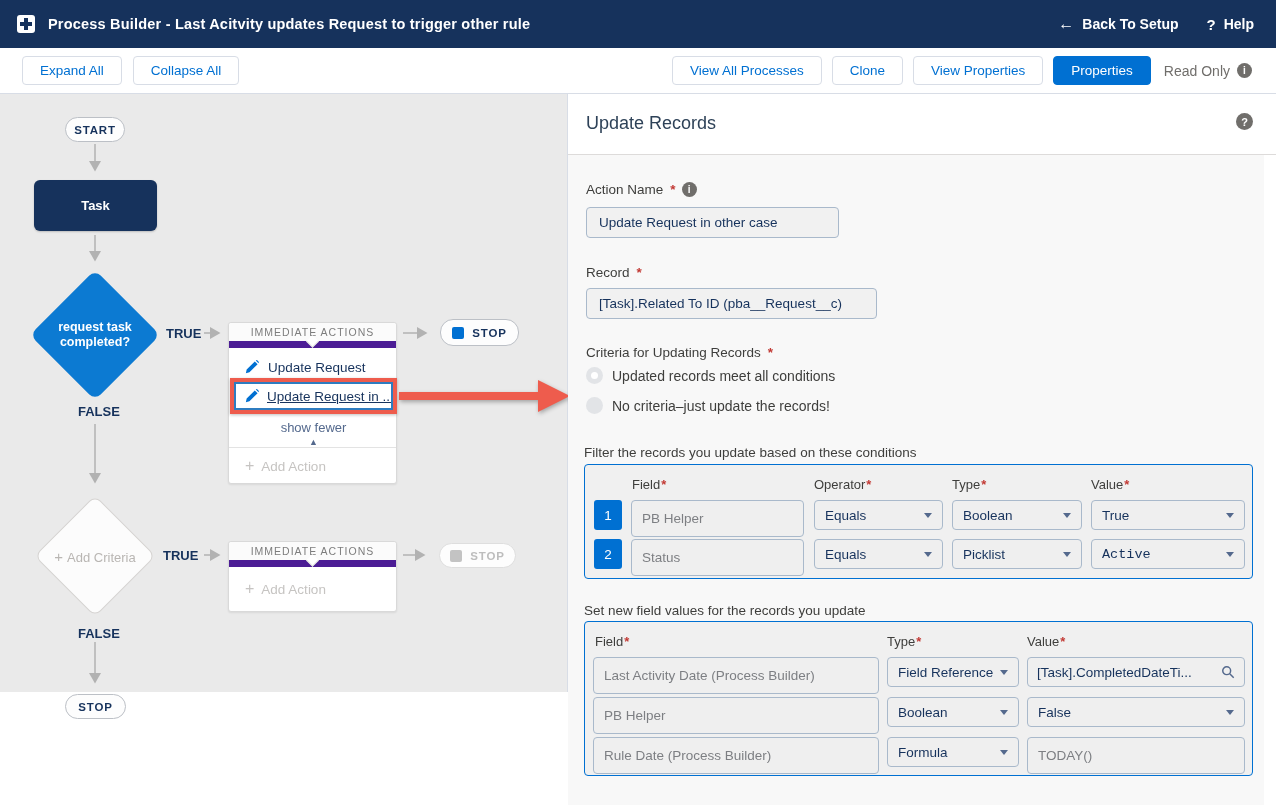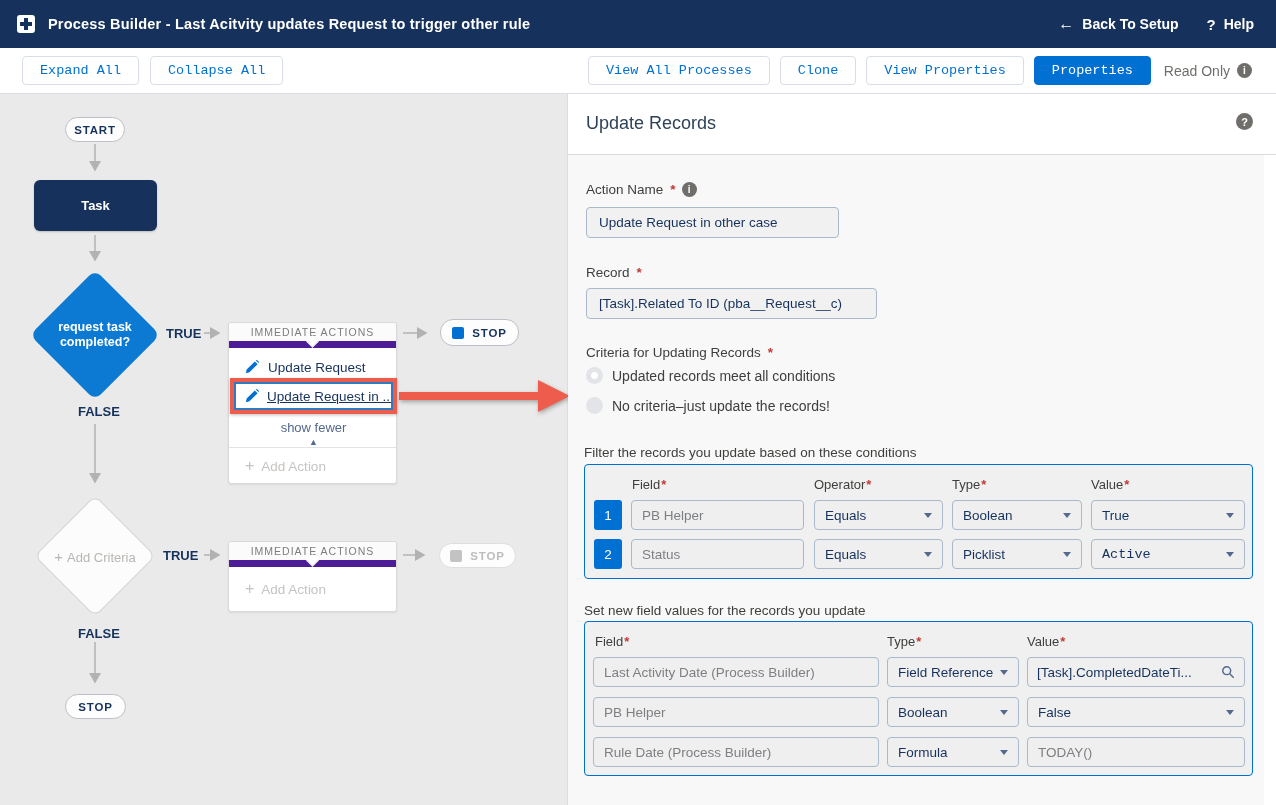--- a/index.html
+++ b/index.html
@@ -16,28 +16,28 @@
   .tb-title { color:#fff; font-size:14.5px; font-weight:700; margin-left:13px; letter-spacing:.2px; }
   .tb-right { position:absolute; right:22px; top:0; height:48px; display:flex; align-items:center; gap:28px; }
   .tb-link { display:flex; align-items:center; gap:8px; color:#fff; font-size:14px; font-weight:700; cursor:pointer; }
   .tb-link .arrow { font-size:16px; font-weight:400; }
   .tb-link .qmark { font-size:15px; font-weight:700; }
 
   
   .toolbar { position:absolute; left:0; top:48px; width:1276px; height:46px; background:#fff; border-bottom:1px solid #d8dde6; }
   .tb-left { position:absolute; left:22px; top:8px; display:flex; gap:11px; }
   .tb-btns-right { position:absolute; right:24px; top:8px; display:flex; gap:10px; align-items:center; }
-  .btn { height:29px; padding:0 17px; background:#fff; border:1px solid #d8dde6; border-radius:4px; color:#0070d2; font-size:13.5px; font-family:Liberation Mono, monospace; display:flex; align-items:center; cursor:pointer; white-space:nowrap; }
+  .btn { height:29px; padding:0 17px; background:#fff; border:1px solid #d8dde6; border-radius:4px; color:#0070d2; font-size:13.5px; font-family:Liberation Sans, sans-serif; display:flex; align-items:center; cursor:pointer; white-space:nowrap; }
   .btn.primary { background:#0070d2; border-color:#0070d2; color:#fff; }
   .readonly-wrap { display:flex; align-items:center; gap:7px; margin-left:3px; }
   .readonly-txt { color:#706e6b; font-size:14px; }
   .info-ic { width:15px; height:15px; border-radius:50%; background:#706e6b; color:#fff; font-size:10px; font-weight:700; display:flex; align-items:center; justify-content:center; font-style:normal; }
 
   
-  .canvas { position:absolute; left:0; top:94px; width:568px; height:711px; background:#eaeaea; border-right:1px solid #d8dde6;text-decoration:underline; }
+  .canvas { position:absolute; left:0; top:94px; width:568px; height:598px; background:#eaeaea; border-right:1px solid #d8dde6;text-decoration:underline; }
   .connectors { position:absolute; left:0; top:0; width:568px; height:711px; }
 
   .pill { position:absolute; background:#fdfdfd; border:1px solid #bcc0c6; border-radius:13px; display:flex; align-items:center; justify-content:center; gap:8px; color:#16325c; font-size:11.5px; font-weight:700; letter-spacing:.8px; }
   .pill .sq { width:12px; height:12px; border-radius:2px; background:#0070d2; }
   .pill.faded { border-color:#dedede; color:#bdbdbd; }
   .pill.faded .sq { background:#c3c3c3; }
 
   .task-box { position:absolute; left:34px; top:86px; width:123px; height:51px; background:#16325c; border-radius:6px; display:flex; align-items:center; justify-content:center; color:#fff; font-size:13px; font-weight:700; box-shadow:0 1px 2px rgba(0,0,0,.2); }
 
   .diamond { position:absolute; transform:rotate(45deg); border-radius:8px; }
@@ -79,21 +79,21 @@
 
   .ro-input { position:absolute; height:31px; background:#f1f1f1; border:1px solid #a9b9cb; border-radius:4px; display:flex; align-items:center; padding:0 12px; color:#16325c; font-size:13.5px; white-space:nowrap; overflow:hidden; }
 
   .radio { position:absolute; width:17px; height:17px; border-radius:50%; background:#e2e4e7; }
   .radio.sel::after { content:""; position:absolute; left:5px; top:5px; width:7px; height:7px; border-radius:50%; background:#fff; }
   .radio-lab { position:absolute; color:#3e3e3c; font-size:14px; }
 
   .cond-table { position:absolute; background:#f0f0f0; border:1px solid #0070d2; border-radius:4px; }
   .cth { position:absolute; color:#3e3e3c; font-size:13px; display:flex; }
   .numbadge { position:absolute; width:28px; height:30px; background:#0070d2; border-radius:3px; color:#fff; font-size:13.5px; display:flex; align-items:center; justify-content:center; }
-  .cell-input { position:absolute; height:30px; background:#efefef; border:1px solid #a9b9cb; border-radius:4px; display:flex; align-items:center; padding:0 10px; color:#7d7f83; font-size:13.5px; white-space:nowrap; overflow:hidden; }
+  .cell-input { position:absolute; height:37px; background:#efefef; border:1px solid #a9b9cb; border-radius:4px; display:flex; align-items:center; padding:0 10px; color:#7d7f83; font-size:13.5px; white-space:nowrap; overflow:hidden; }
   .cell-dd { position:absolute; height:30px; background:#efefef; border:1px solid #a9b9cb; border-radius:4px; display:flex; align-items:center; justify-content:space-between; padding:0 10px; color:#16325c; font-size:13.5px; cursor:pointer; white-space:nowrap; }
   .dd-tri { width:0; height:0; border-left:4.5px solid transparent; border-right:4.5px solid transparent; border-top:5px solid #54698d; flex:0 0 auto; margin-left:4px; }
   .cell-lookup { position:absolute; height:30px; background:#efefef; border:1px solid #a9b9cb; border-radius:4px; display:flex; align-items:center; justify-content:space-between; padding:0 9px; color:#16325c; font-size:13.5px; white-space:nowrap; }
   .mag { width:14px; height:14px; flex:0 0 auto; }
 </style>
 </head>
 <body>
 
 <div id="frame">
 

